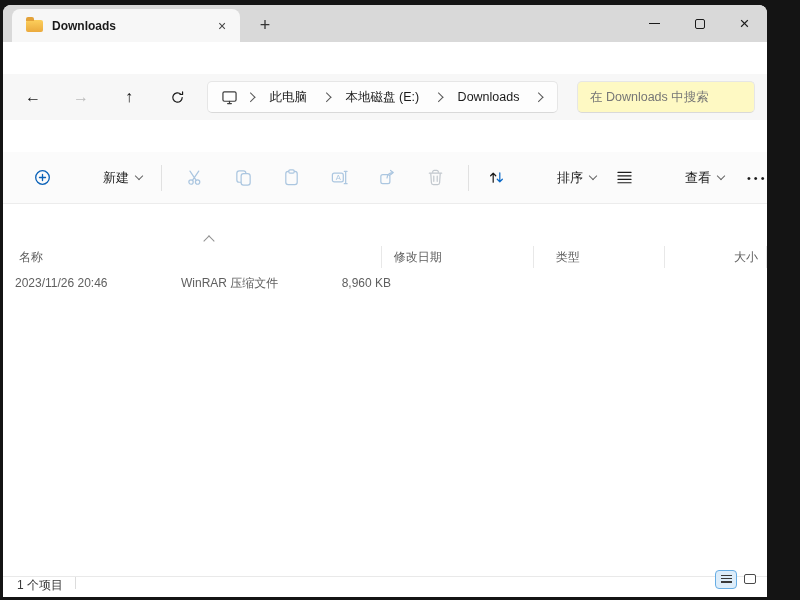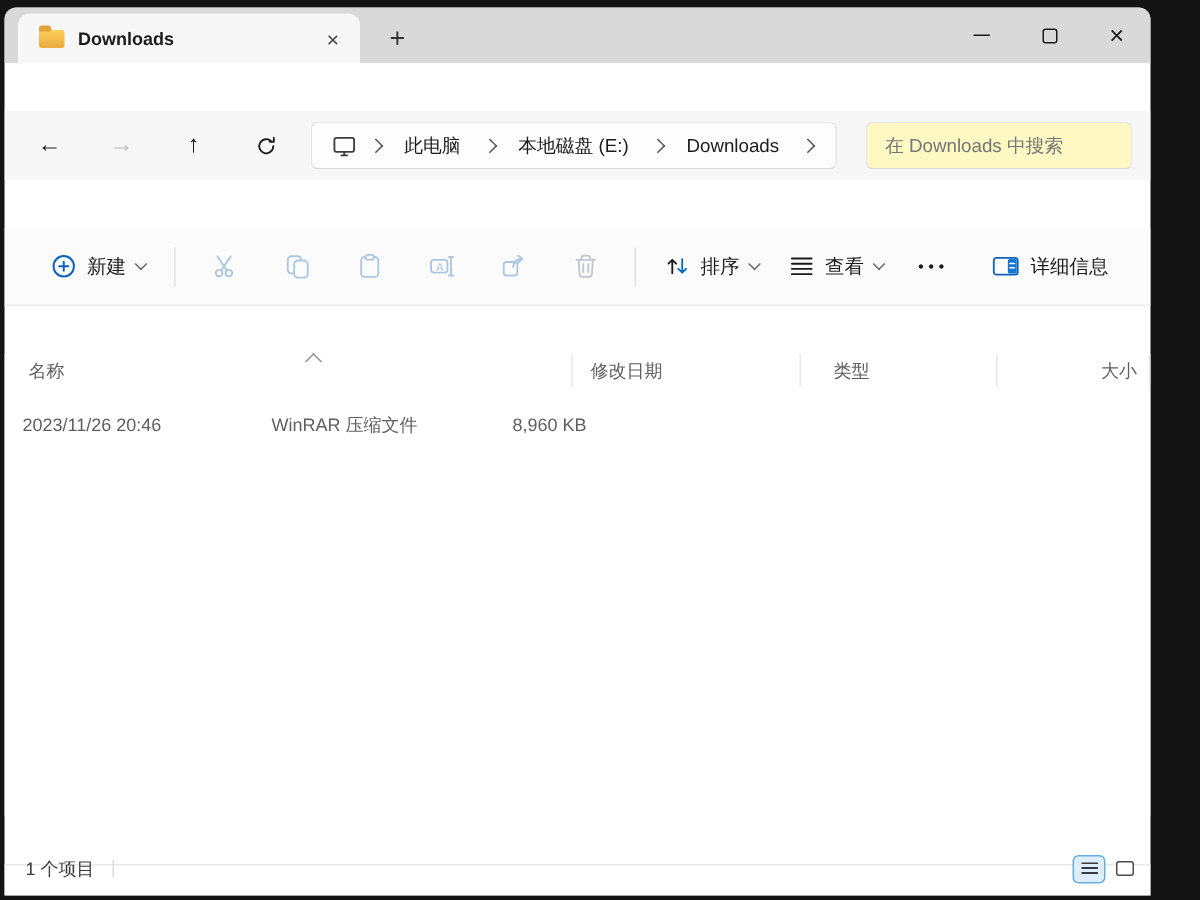--- a/index.html
+++ b/index.html
@@ -46,49 +46,49 @@
   .searchbox{
     width:178px;height:32px;background:#fef9c3;border:1px solid #e6e6e6;border-bottom-color:#d9d9d9;
     border-radius:5px;box-sizing:border-box;padding:0 12px;font-size:12.5px;color:#767676;
     font-family:"Liberation Sans","DejaVu Sans",sans-serif;flex:0 0 auto;outline:none;
   }
   .searchbox::placeholder{color:#767676;opacity:1;}
   
   .toolbar{height:52px;background:#fbfbfb;border-bottom:1px solid #ececec;display:flex;align-items:center;
     padding:0 18px 0 21px;flex:0 0 auto;box-sizing:border-box;}
   .tbtn{display:flex;align-items:center;gap:7px;padding:7px 10px;border-radius:5px;flex:0 0 auto;}
-  .tbtn .lbl{font-size:13px;color:#1b1b1b;white-space:nowrap;}
+  .tbtn .lbl{font-size:13px;color:#1b1b1b;white-space:nowrap;margin-left:45px;}
   .dchev{width:5px;height:5px;border-right:1.2px solid #666;border-bottom:1.2px solid #666;
     transform:rotate(45deg);display:inline-block;margin-top:-3px;}
   .vsep{width:1px;height:26px;background:#e1e1e1;margin:0 9px;flex:0 0 auto;}
   .iconbtn{width:36px;height:36px;display:flex;align-items:center;justify-content:center;border-radius:5px;margin:0 6px;flex:0 0 auto;}
   .moredots{font-size:11px;letter-spacing:3px;color:#1b1b1b;padding-left:3px;}
   .details-btn{margin-left:auto;}
   
   .content{flex:1;background:#ffffff;position:relative;}
-  .hrow{display:flex;height:32px;align-items:flex-start;position:relative;}
+  .hrow{display:flex;height:32px;align-items:flex-end;position:relative;}
   .hcell{font-size:12px;color:#606060;box-sizing:border-box;height:22px;display:flex;align-items:center;}
   .c-name{width:388px;padding-left:16px;}
   .c-date{width:156px;padding-left:12px;border-left:1px solid #e8e8e8;}
   .c-type{width:134px;padding-left:22px;border-left:1px solid #e8e8e8;}
   .c-size{width:106px;padding-right:8px;border-left:1px solid #e8e8e8;border-right:1px solid #e8e8e8;justify-content:flex-end;}
   .sort-caret{position:absolute;left:202px;top:1px;width:7px;height:7px;
     border-left:1.2px solid #909090;border-top:1.2px solid #909090;transform:rotate(45deg);}
   .frow{display:flex;height:30px;align-items:center;}
   .fcell{box-sizing:border-box;display:flex;align-items:center;font-size:12px;color:#5f5f5f;}
   .fcell.c-date,.fcell.c-type,.fcell.c-size{border:none;height:auto;}
   .fname{width:388px;padding-left:14px;display:flex;align-items:center;gap:7px;font-size:12.5px;color:#1b1b1b;}
   
   .rar-icon{width:18px;height:16px;display:flex;align-items:flex-end;gap:1px;flex:0 0 auto;}
   .rar-b1{width:4px;height:13px;background:repeating-linear-gradient(#2f7d4f 0 3px,#e8c832 3px 4.5px);border-radius:1px;}
   .rar-b2{width:7px;height:16px;background:#d63b2f;border-radius:1px;position:relative;}
   .rar-b2::before{content:'';position:absolute;top:2px;left:1.5px;width:4px;height:4px;background:#fff;border-radius:0.5px;}
   .rar-b3{width:5px;height:14px;background:linear-gradient(#4f6bd6 0 40%,#8a4fd6 40% 55%,#e8c832 55% 70%,#4f6bd6 70%);border-radius:1px;}
   
-  .statusbar{height:21px;border-top:1px solid #e9e9e9;background:#fff;display:flex;align-items:center;
+  .statusbar{height:21px;border-top:1px solid #e9e9e9;background:#fff;display:flex;
     padding:0 6px 16px 14px;flex:0 0 auto;box-sizing:border-box;}
   .status-text{font-size:12px;color:#3a3a3a;}
   .ssep{width:1px;height:12px;background:#dcdcdc;margin-left:12px;}
   .view-toggles{margin-left:auto;display:flex;gap:2px;align-items:center;}
   .vt{width:22px;height:19px;border-radius:4px;display:flex;align-items:center;justify-content:center;box-sizing:border-box;}
   .vt.active{border:1.5px solid #67ade4;background:#ddedfa;}
   .vt-lines{width:11px;height:9px;background:repeating-linear-gradient(#3a3a3a 0 1.2px,transparent 1.2px 3.2px);}
   .vt-rect{width:12px;height:10px;border:1.3px solid #4a4a4a;border-radius:2px;box-sizing:border-box;background:#fff;}
   svg{display:block;}
 </style>

